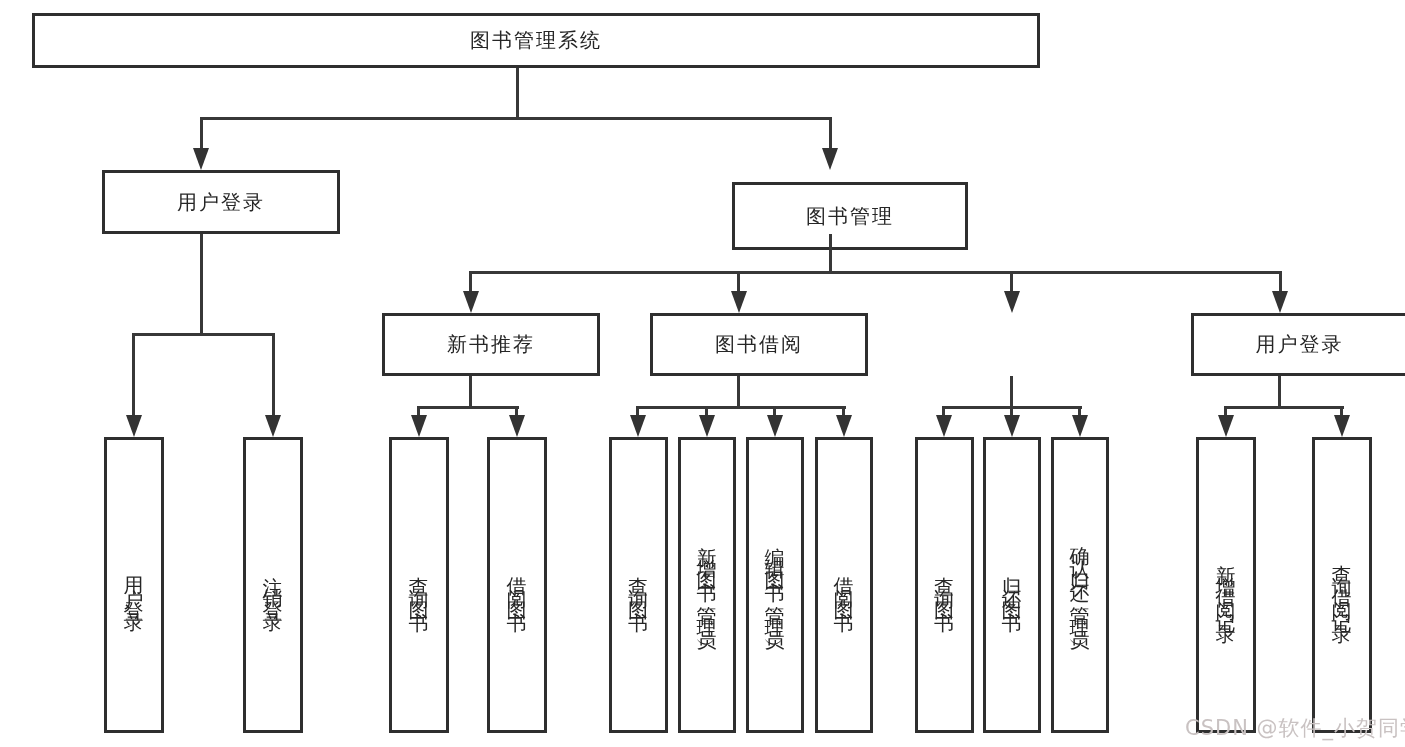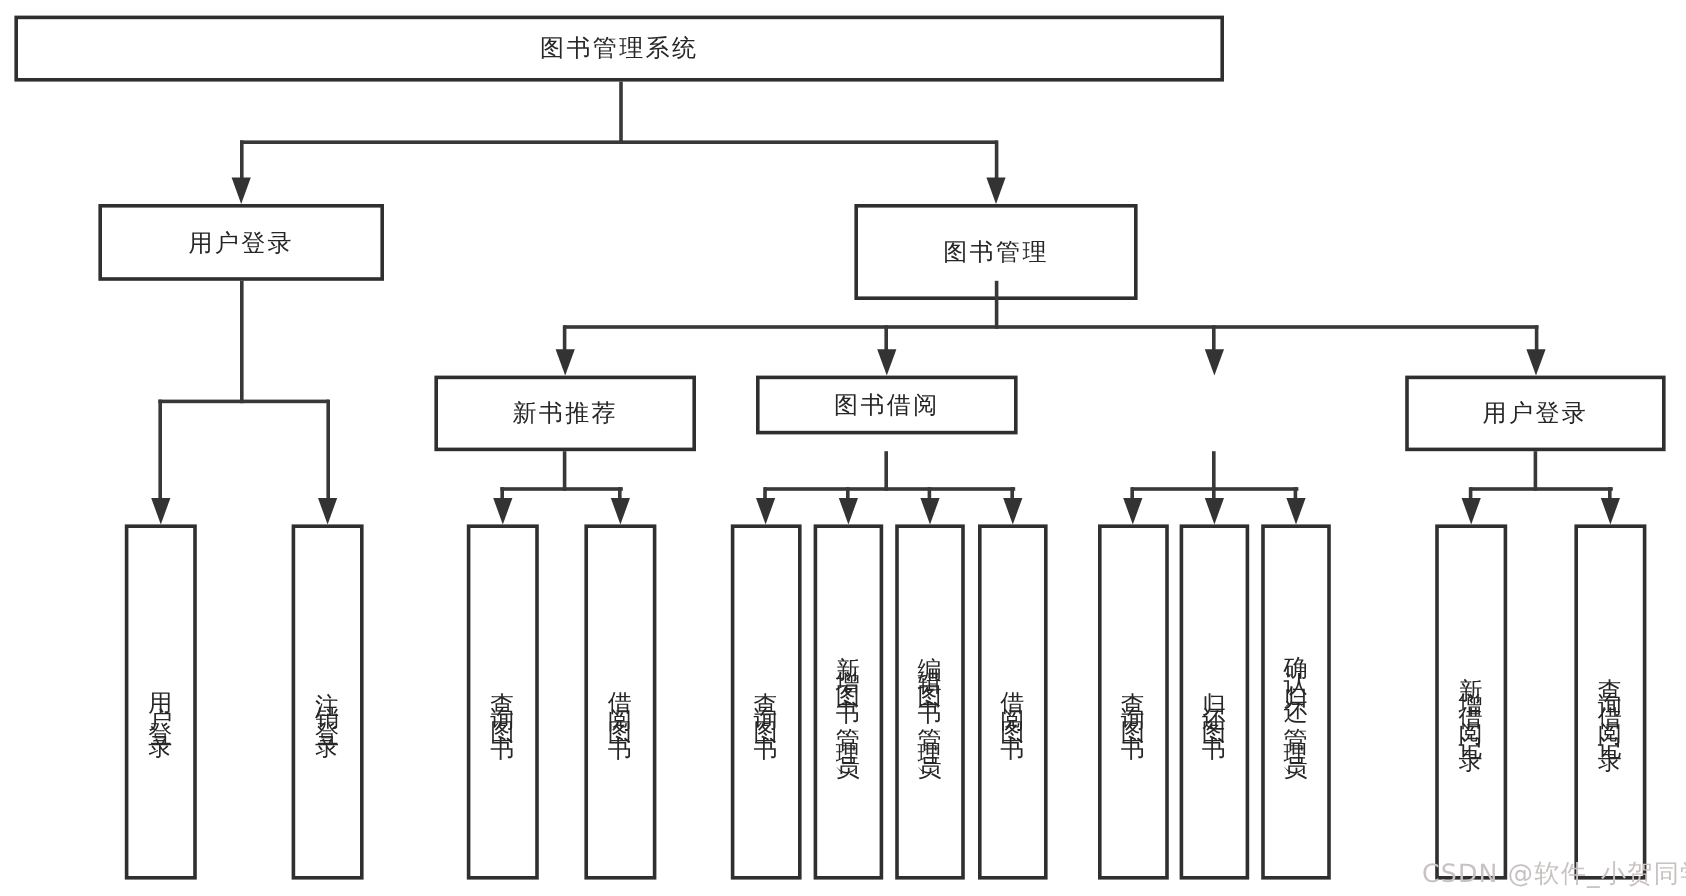--- a/index.html
+++ b/index.html
@@ -15,20 +15,21 @@
     background:#ffffff;
     border:3px solid #2f2f2f;
     box-sizing:border-box;
     display:flex; align-items:center; justify-content:center;
     color:#262626;
   }
   .box.h {
     font-size:20px;
     letter-spacing:2px;
     white-space:nowrap;
+    margin-left:20px;
   }
   .box.v {
     writing-mode:vertical-rl;
     text-orientation:mixed;
     font-size:20px;
     letter-spacing:12px;
     line-height:1;
   }
   .vl { position:absolute; width:3px; background:#383838; }
   .hl { position:absolute; height:3px; background:#383838; }
@@ -56,42 +57,42 @@
   <div class="box h" style="left:12px; top:13px; width:1008px; height:55px;">图书管理系统</div>
 
   <div class="vl" style="left:516px; top:68px; height:51px;"></div>
   <div class="hl" style="left:200px; top:117px; width:631px;"></div>
   <div class="vl" style="left:200px; top:117px; height:34px;"></div>
   <div class="ah" style="left:193px; top:148px;"></div>
   <div class="vl" style="left:829px; top:117px; height:34px;"></div>
   <div class="ah" style="left:822px; top:148px;"></div>
 
   <div class="box h" style="left:82px; top:170px; width:238px; height:64px;">用户登录</div>
-  <div class="box h" style="left:712px; top:170px; width:236px; height:80px;">图书管理</div>
+  <div class="box h" style="left:712px; top:182px; width:236px; height:68px;">图书管理</div>
 
   <div class="vl" style="left:200px; top:234px; height:102px;"></div>
   <div class="hl" style="left:132px; top:333px; width:142px;"></div>
   <div class="vl" style="left:132px; top:333px; height:85px;"></div>
   <div class="ah" style="left:126px; top:415px;"></div>
   <div class="vl" style="left:272px; top:333px; height:85px;"></div>
   <div class="ah" style="left:265px; top:415px;"></div>
 
   <div class="vl" style="left:829px; top:234px; height:40px;"></div>
   <div class="hl" style="left:470px; top:271px; width:812px;"></div>
   <div class="vl" style="left:469px; top:271px; height:24px;"></div>
   <div class="ah" style="left:463px; top:291px;"></div>
   <div class="vl" style="left:737px; top:271px; height:24px;"></div>
   <div class="ah" style="left:731px; top:291px;"></div>
   <div class="vl" style="left:1010px; top:271px; height:24px;"></div>
   <div class="ah" style="left:1004px; top:291px;"></div>
   <div class="vl" style="left:1279px; top:271px; height:24px;"></div>
   <div class="ah" style="left:1272px; top:291px;"></div>
 
   <div class="box h" style="left:362px; top:313px; width:218px; height:63px;">新书推荐</div>
-  <div class="box h" style="left:630px; top:313px; width:218px; height:49px;">图书借阅</div>
+  <div class="box h" style="left:630px; top:313px; width:218px; height:63px;">图书借阅</div>
   <div class="box h" style="left:1171px; top:313px; width:217px; height:63px;">用户登录</div>
 
   <div class="vl" style="left:469px; top:376px; height:33px;"></div>
   <div class="hl" style="left:417px; top:406px; width:102px;"></div>
   <div class="vl" style="left:417px; top:406px; height:14px;"></div>
   <div class="ah" style="left:411px; top:415px;"></div>
   <div class="vl" style="left:515px; top:406px; height:14px;"></div>
   <div class="ah" style="left:509px; top:415px;"></div>
 
   <div class="vl" style="left:737px; top:376px; height:33px;"></div>

